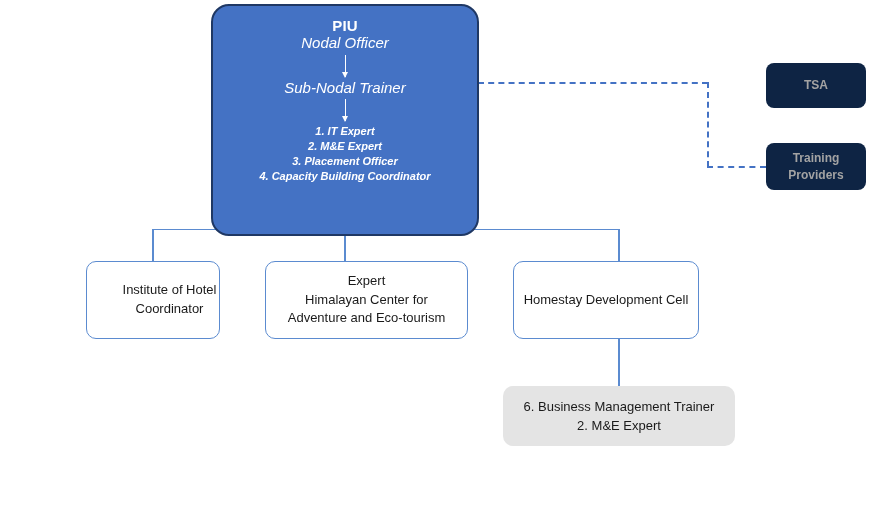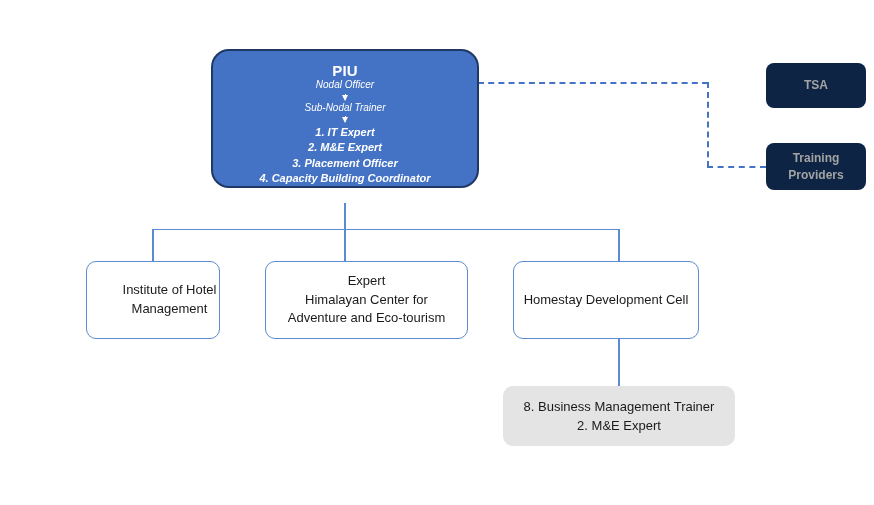--- a/index.html
+++ b/index.html
@@ -21,38 +21,37 @@
     box-sizing:border-box;
     display:flex;
     align-items:center;
     justify-content:center;
     text-align:center;
   }
 
   
   #piu-box{
     left:211px; top:4px;
-    width:268px; height:139px;
+    width:268px; height:232px;
     background:#4472C4;
     border:2px solid #1F3864;
     border-radius:18px;
     color:#ffffff;
     flex-direction:column;
     justify-content:flex-start;
     padding-top:11px;
-    margin-top:45px;
   }
   #piu-title{
     font-size:15px;
     font-weight:bold;
     line-height:1.15;
     letter-spacing:.2px;
   }
   .piu-role{
-    font-size:10px;
+    font-size:15px;
     font-style:italic;
     line-height:1.15;
   }
   .piu-item{
     font-size:11px;
     font-style:italic;
     font-weight:bold;
     line-height:1.38;
   }
   .piu-list{
@@ -179,36 +178,36 @@
   <div class="node dark-box" id="box-tp">
     <div>
       <div>Training</div>
       <div>Providers</div>
     </div>
   </div>
 
   <div class="node white-box" id="box-ihm">
     <div>
       <div>Institute of Hotel</div>
-      <div>Management</div>
+      <div>Coordinator</div>
     </div>
   </div>
 
   <div class="node white-box" id="box-ihcae">
     <div>
       <div>Expert</div>
       <div>Himalayan Center for</div>
       <div>Adventure and Eco-tourism</div>
     </div>
   </div>
 
   <div class="node white-box" id="box-hdc">
     <span>Homestay Development Cell</span>
   </div>
 
   <div class="node" id="box-trainers">
     <div>
-      <div>8. Business Management Trainer</div>
+      <div>6. Business Management Trainer</div>
       <div>2. M&amp;E Expert</div>
     </div>
   </div>
 
 </div>
 
 </body></html>

